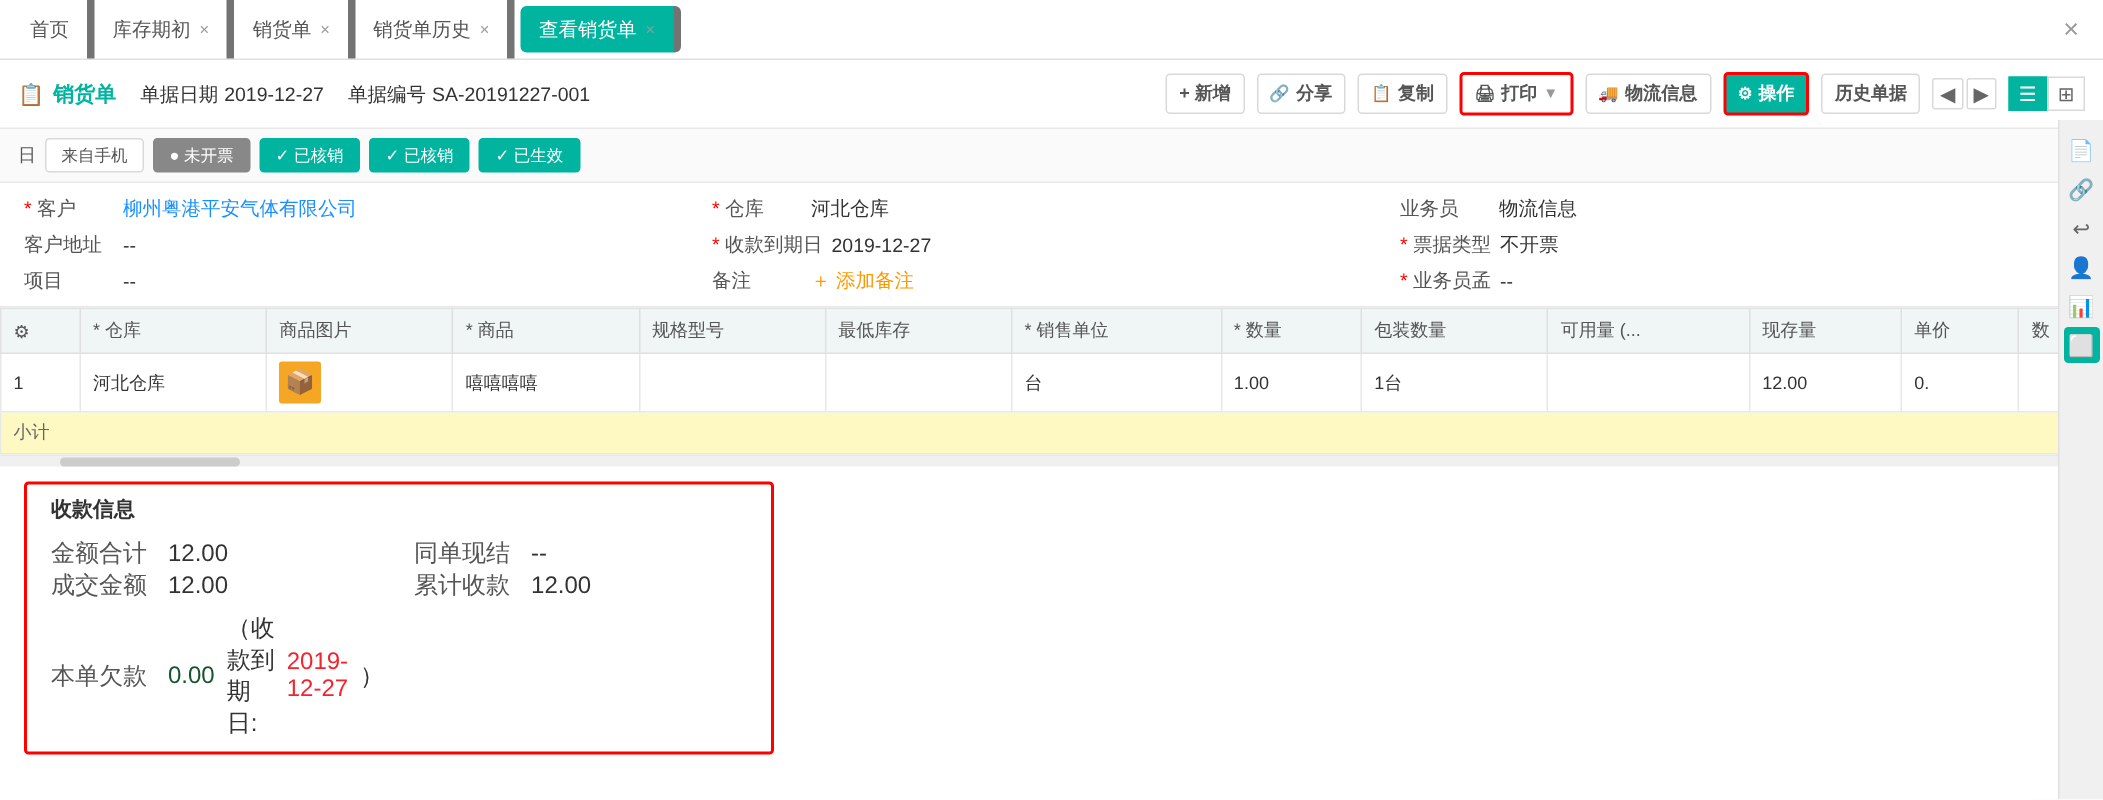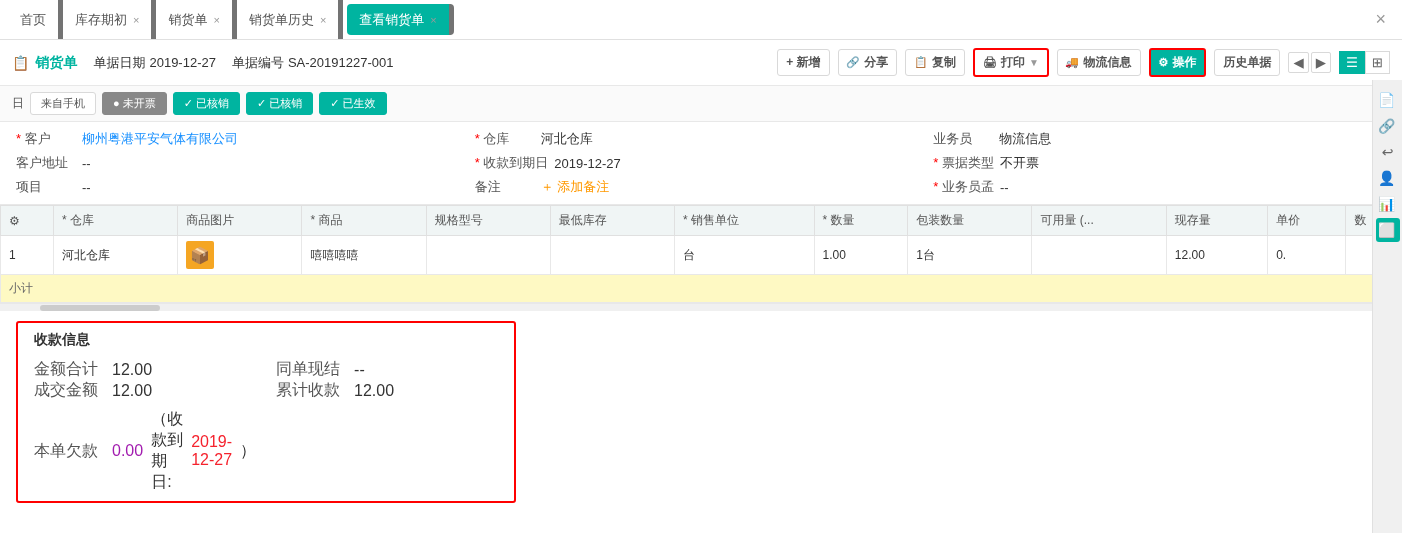--- a/index.html
+++ b/index.html
@@ -74,21 +74,21 @@
     
     .payment-section {
       border: 2px solid red; margin: 10px 16px; padding: 8px 16px;
       border-radius: 3px; max-width: 500px; background: #fff;
     }
     .payment-title { font-weight: bold; margin-bottom: 10px; font-size: 14px; }
     .payment-grid { display: grid; grid-template-columns: 1fr 1fr; gap: 6px 20px; }
     .payment-row { display: flex; align-items: center; gap: 8px; font-size: 16px; }
     .payment-label { color: #555; min-width: 70px; }
     .payment-value { color: #333; }
-    .payment-value.red { color: #a21caf; }
+    .payment-value.red { color: #14532d; }
     .payment-value.date { color: #f5222d; }
 
     
     .dropdown-overlay {
       position: absolute; top: 68px; right: 180px;
       background: #fff; border: 1px solid #e0e0e0; border-radius: 4px;
       box-shadow: 0 4px 12px rgba(0,0,0,0.15); z-index: 100;
       min-width: 120px; padding: 4px 0;
     }
     .dropdown-item {

